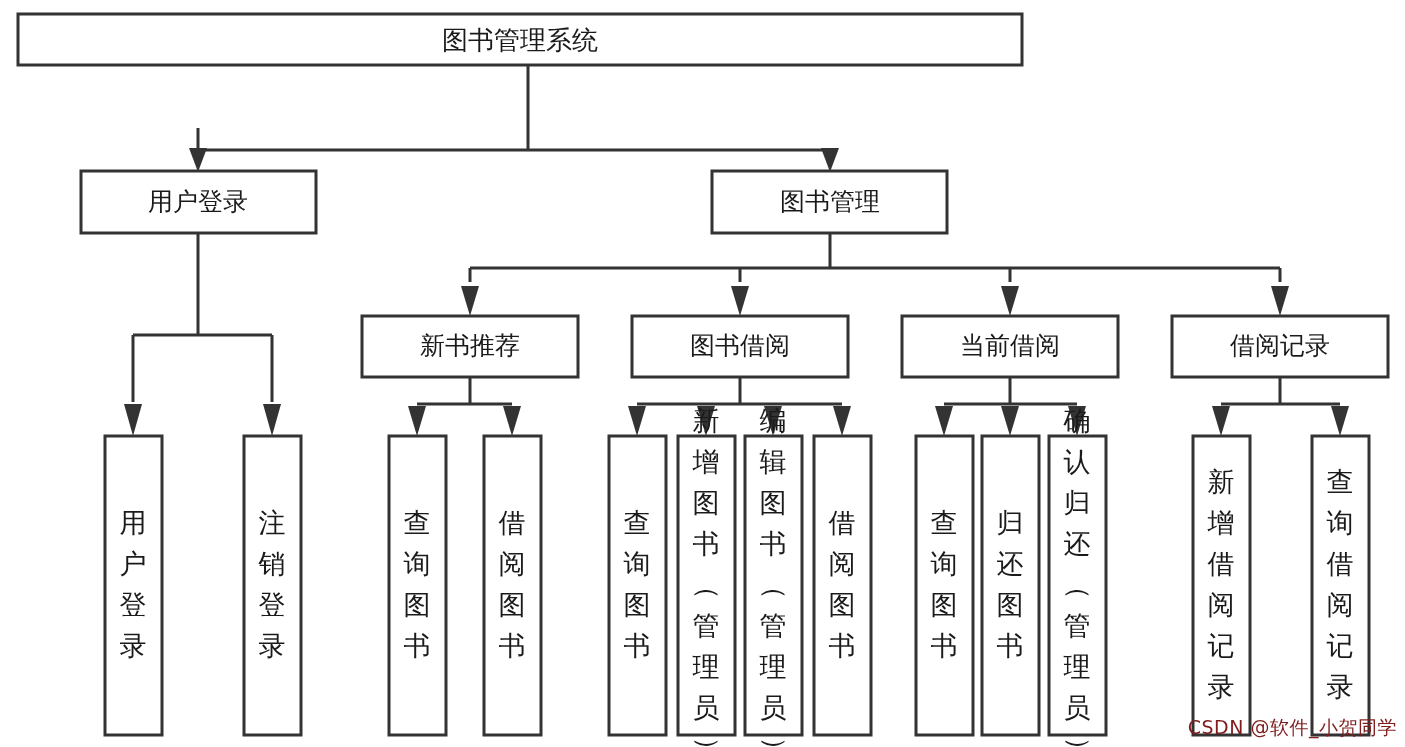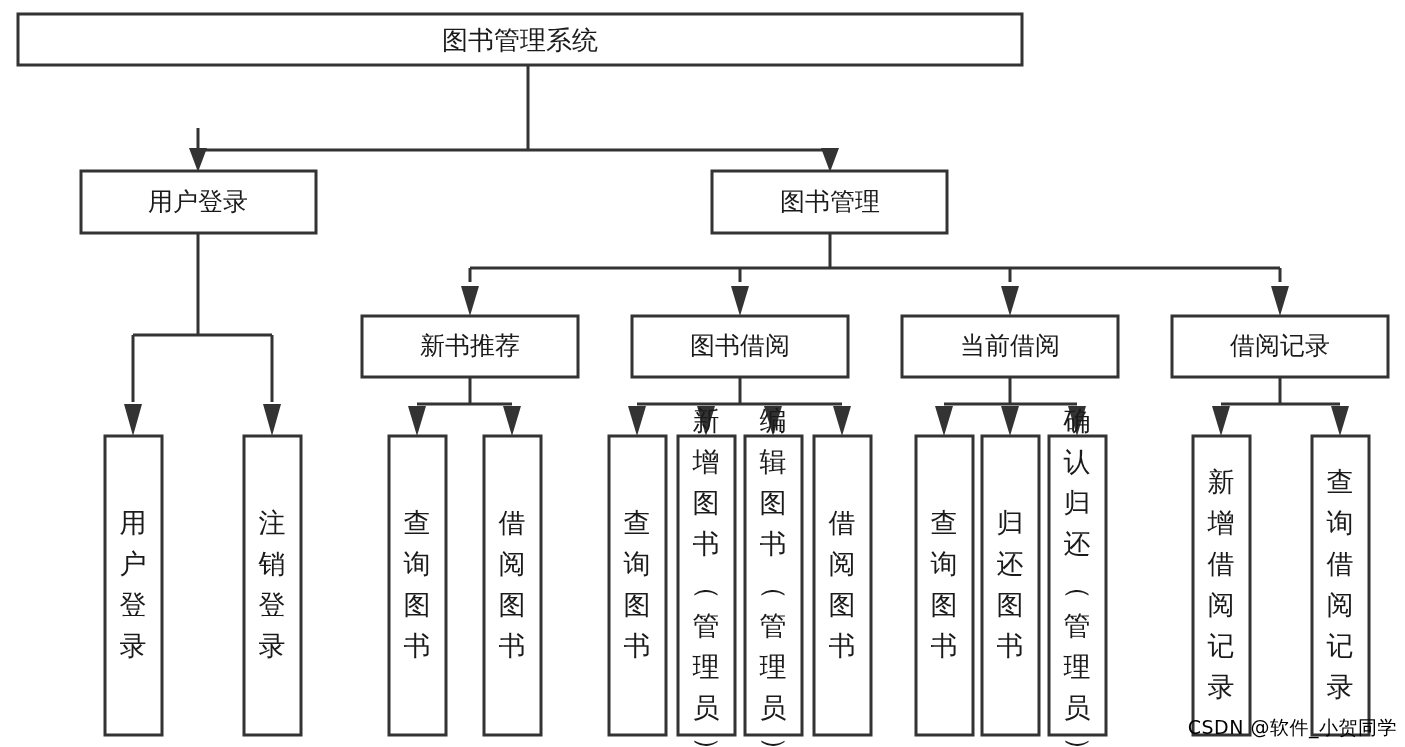--- a/index.html
+++ b/index.html
@@ -56,21 +56,21 @@
     font-size: 27px;
     text-anchor: middle;
     dominant-baseline: middle;
   }
   .watermark {
     position: absolute;
     right: 8px;
     bottom: 6px;
     font-family: "DejaVu Sans", "Liberation Sans", sans-serif;
     font-size: 19px;
-    color: #000000;
+    color: #7f1d1d;
     letter-spacing: 0.5px;
     white-space: nowrap;
     pointer-events: none;
     user-select: none;
   }
 </style>
 </head>
 <body>
 
 <svg id="diagram" viewBox="0 0 1405 747" xmlns="http://www.w3.org/2000/svg">

